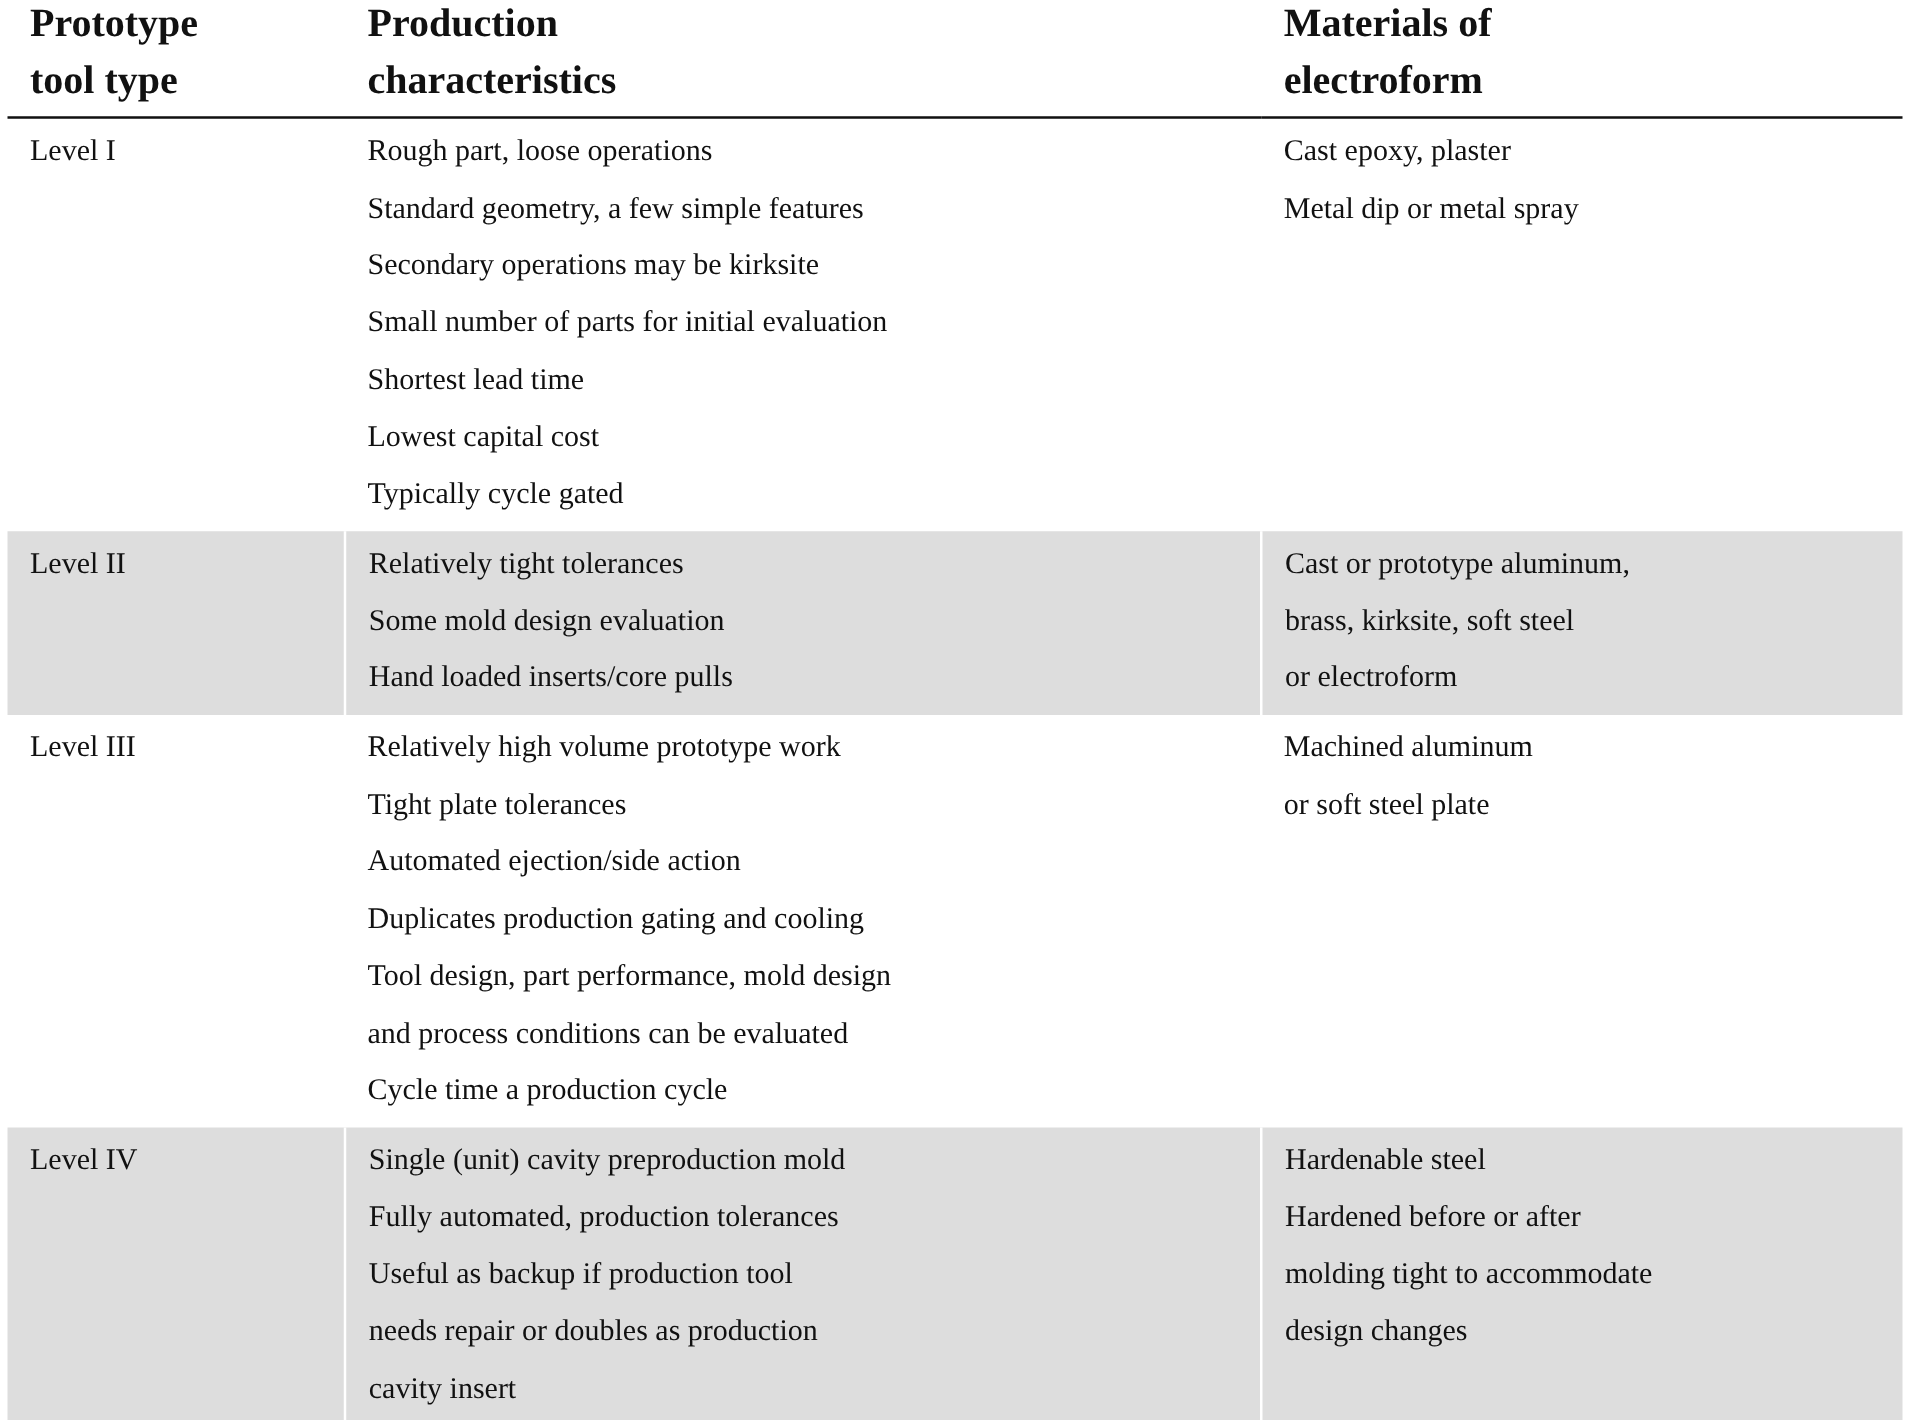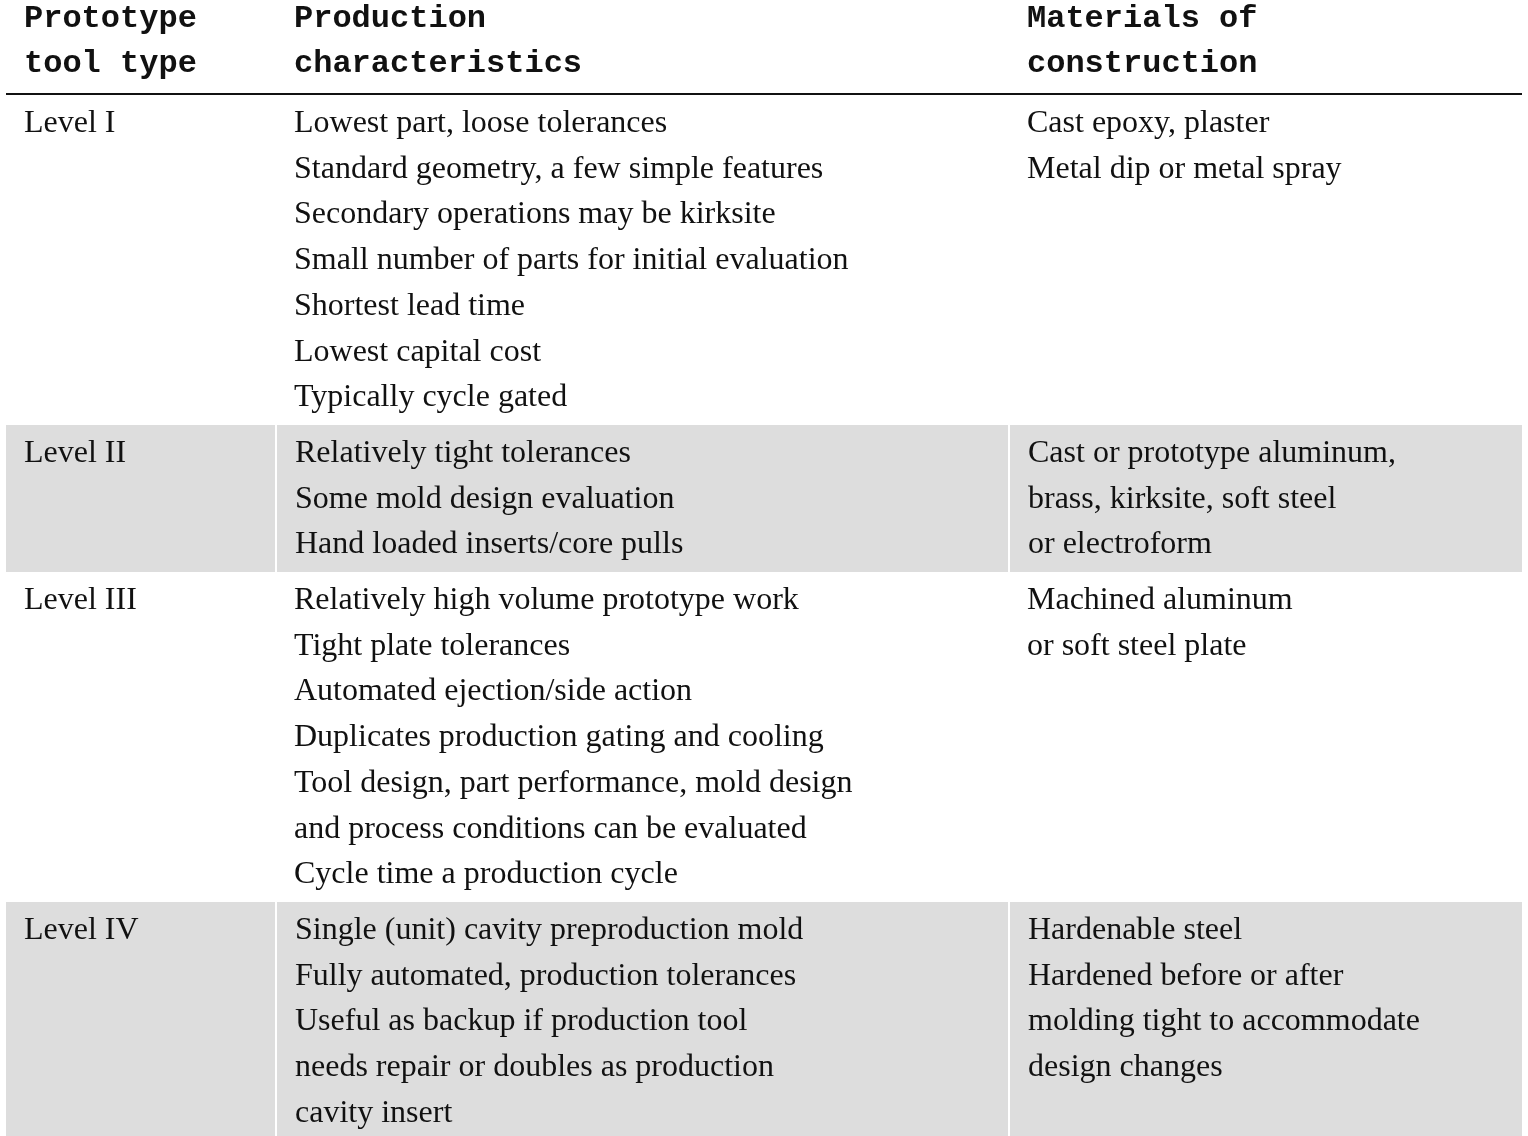--- a/index.html
+++ b/index.html
@@ -2,23 +2,23 @@
 <html><head>
 <meta charset="utf-8">
 <style>
   html, body { margin:0; padding:0; background:#ffffff; }
   body { width:1528px; height:1136px; overflow:hidden; font-family:"Liberation Serif","DejaVu Serif",serif; color:#111; }
   table { border-collapse:collapse; width:1516px; margin-left:6px; table-layout:fixed; }
   col.c1 { width:270px; }
   col.c2 { width:733px; }
   col.c3 { width:513px; }
   th { text-align:left; font-weight:bold; font-size:32px; line-height:45px; vertical-align:top; padding:-4px 0 0 0; }
-  thead tr { height:72px;font-family:Liberation Mono, monospace; }
+  thead tr { height:72px; }
   thead th { padding:0 0 3px 18px; border-bottom:2px solid #111; position:relative; top:-4px; }
-  td { font-size:32px; line-height:45.7px; vertical-align:top; padding:4px 0 6px 18px; }
+  td { font-size:24px; line-height:45.7px; vertical-align:top; padding:4px 0 6px 18px; }
   tr.shaded td { background:#dddddd;margin-top:20px; }
   tr.shaded td + td { border-left:2px solid #ffffff; }
   .line { display:block; white-space:nowrap; }
 </style>
 </head>
 <body>
 
 <table>
   <colgroup>
       <col class="c1">
@@ -30,31 +30,31 @@
       <th>
         <span class="line">Prototype</span>
         <span class="line">tool type</span>
       </th>
       <th>
         <span class="line">Production</span>
         <span class="line">characteristics</span>
       </th>
       <th>
         <span class="line">Materials of</span>
-        <span class="line">construction</span>
+        <span class="line">electroform</span>
       </th>
     </tr>
   </thead>
   <tbody id="tbody">
       <tr>
         <td>
           <span class="line">Level I</span>
         </td>
         <td>
-          <span class="line">Lowest part, loose tolerances</span>
+          <span class="line">Rough part, loose operations</span>
           <span class="line">Standard geometry, a few simple features</span>
           <span class="line">Secondary operations may be kirksite</span>
           <span class="line">Small number of parts for initial evaluation</span>
           <span class="line">Shortest lead time</span>
           <span class="line">Lowest capital cost</span>
           <span class="line">Typically cycle gated</span>
         </td>
         <td>
           <span class="line">Cast epoxy, plaster</span>
           <span class="line">Metal dip or metal spray</span>

